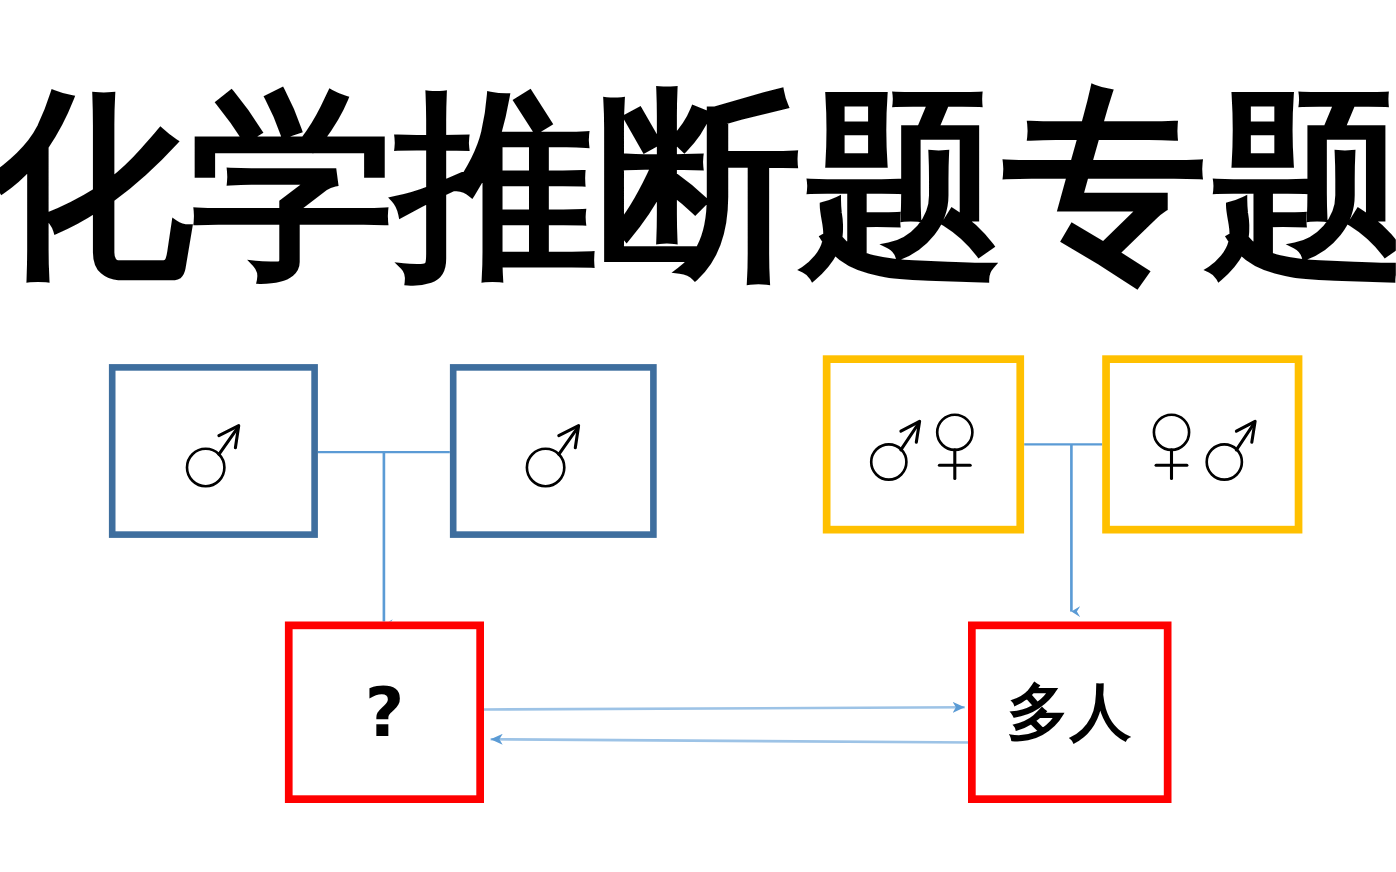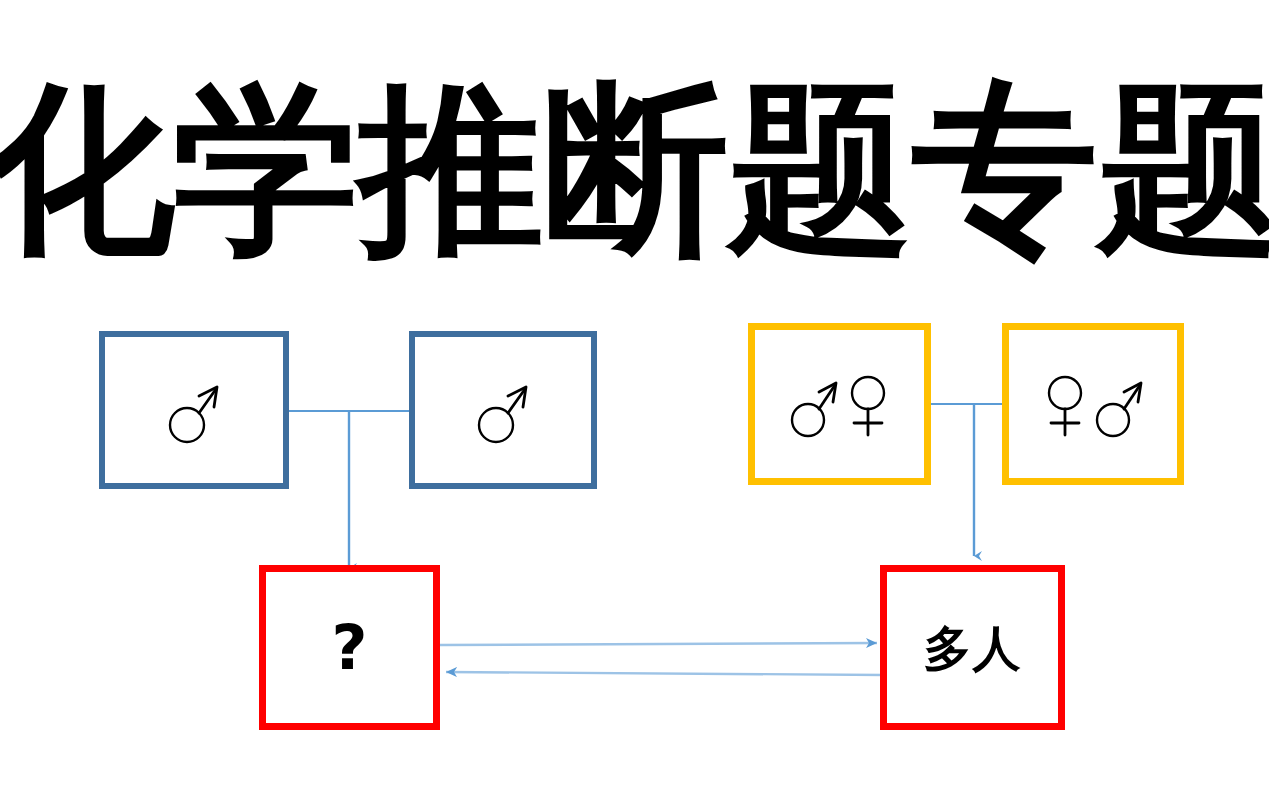--- a/index.html
+++ b/index.html
@@ -61,21 +61,21 @@
 
   
   .node-label {
     font-family: "DejaVu Sans", "Liberation Sans", sans-serif;
     font-weight: 700;
     color: #000000;
     line-height: 1;
     white-space: nowrap;
   }
   #node-question .node-label { font-size: 62px; }
-  #node-many .node-label     { font-size: 48px; letter-spacing: 1px; }
+  #node-many .node-label     { font-size: 56px; letter-spacing: 1px; }
 
   
   #connectors {
     position: absolute;
     left: 0;
     top: 0;
     width: 1269px;
     height: 793px;
     pointer-events: none;
   }

